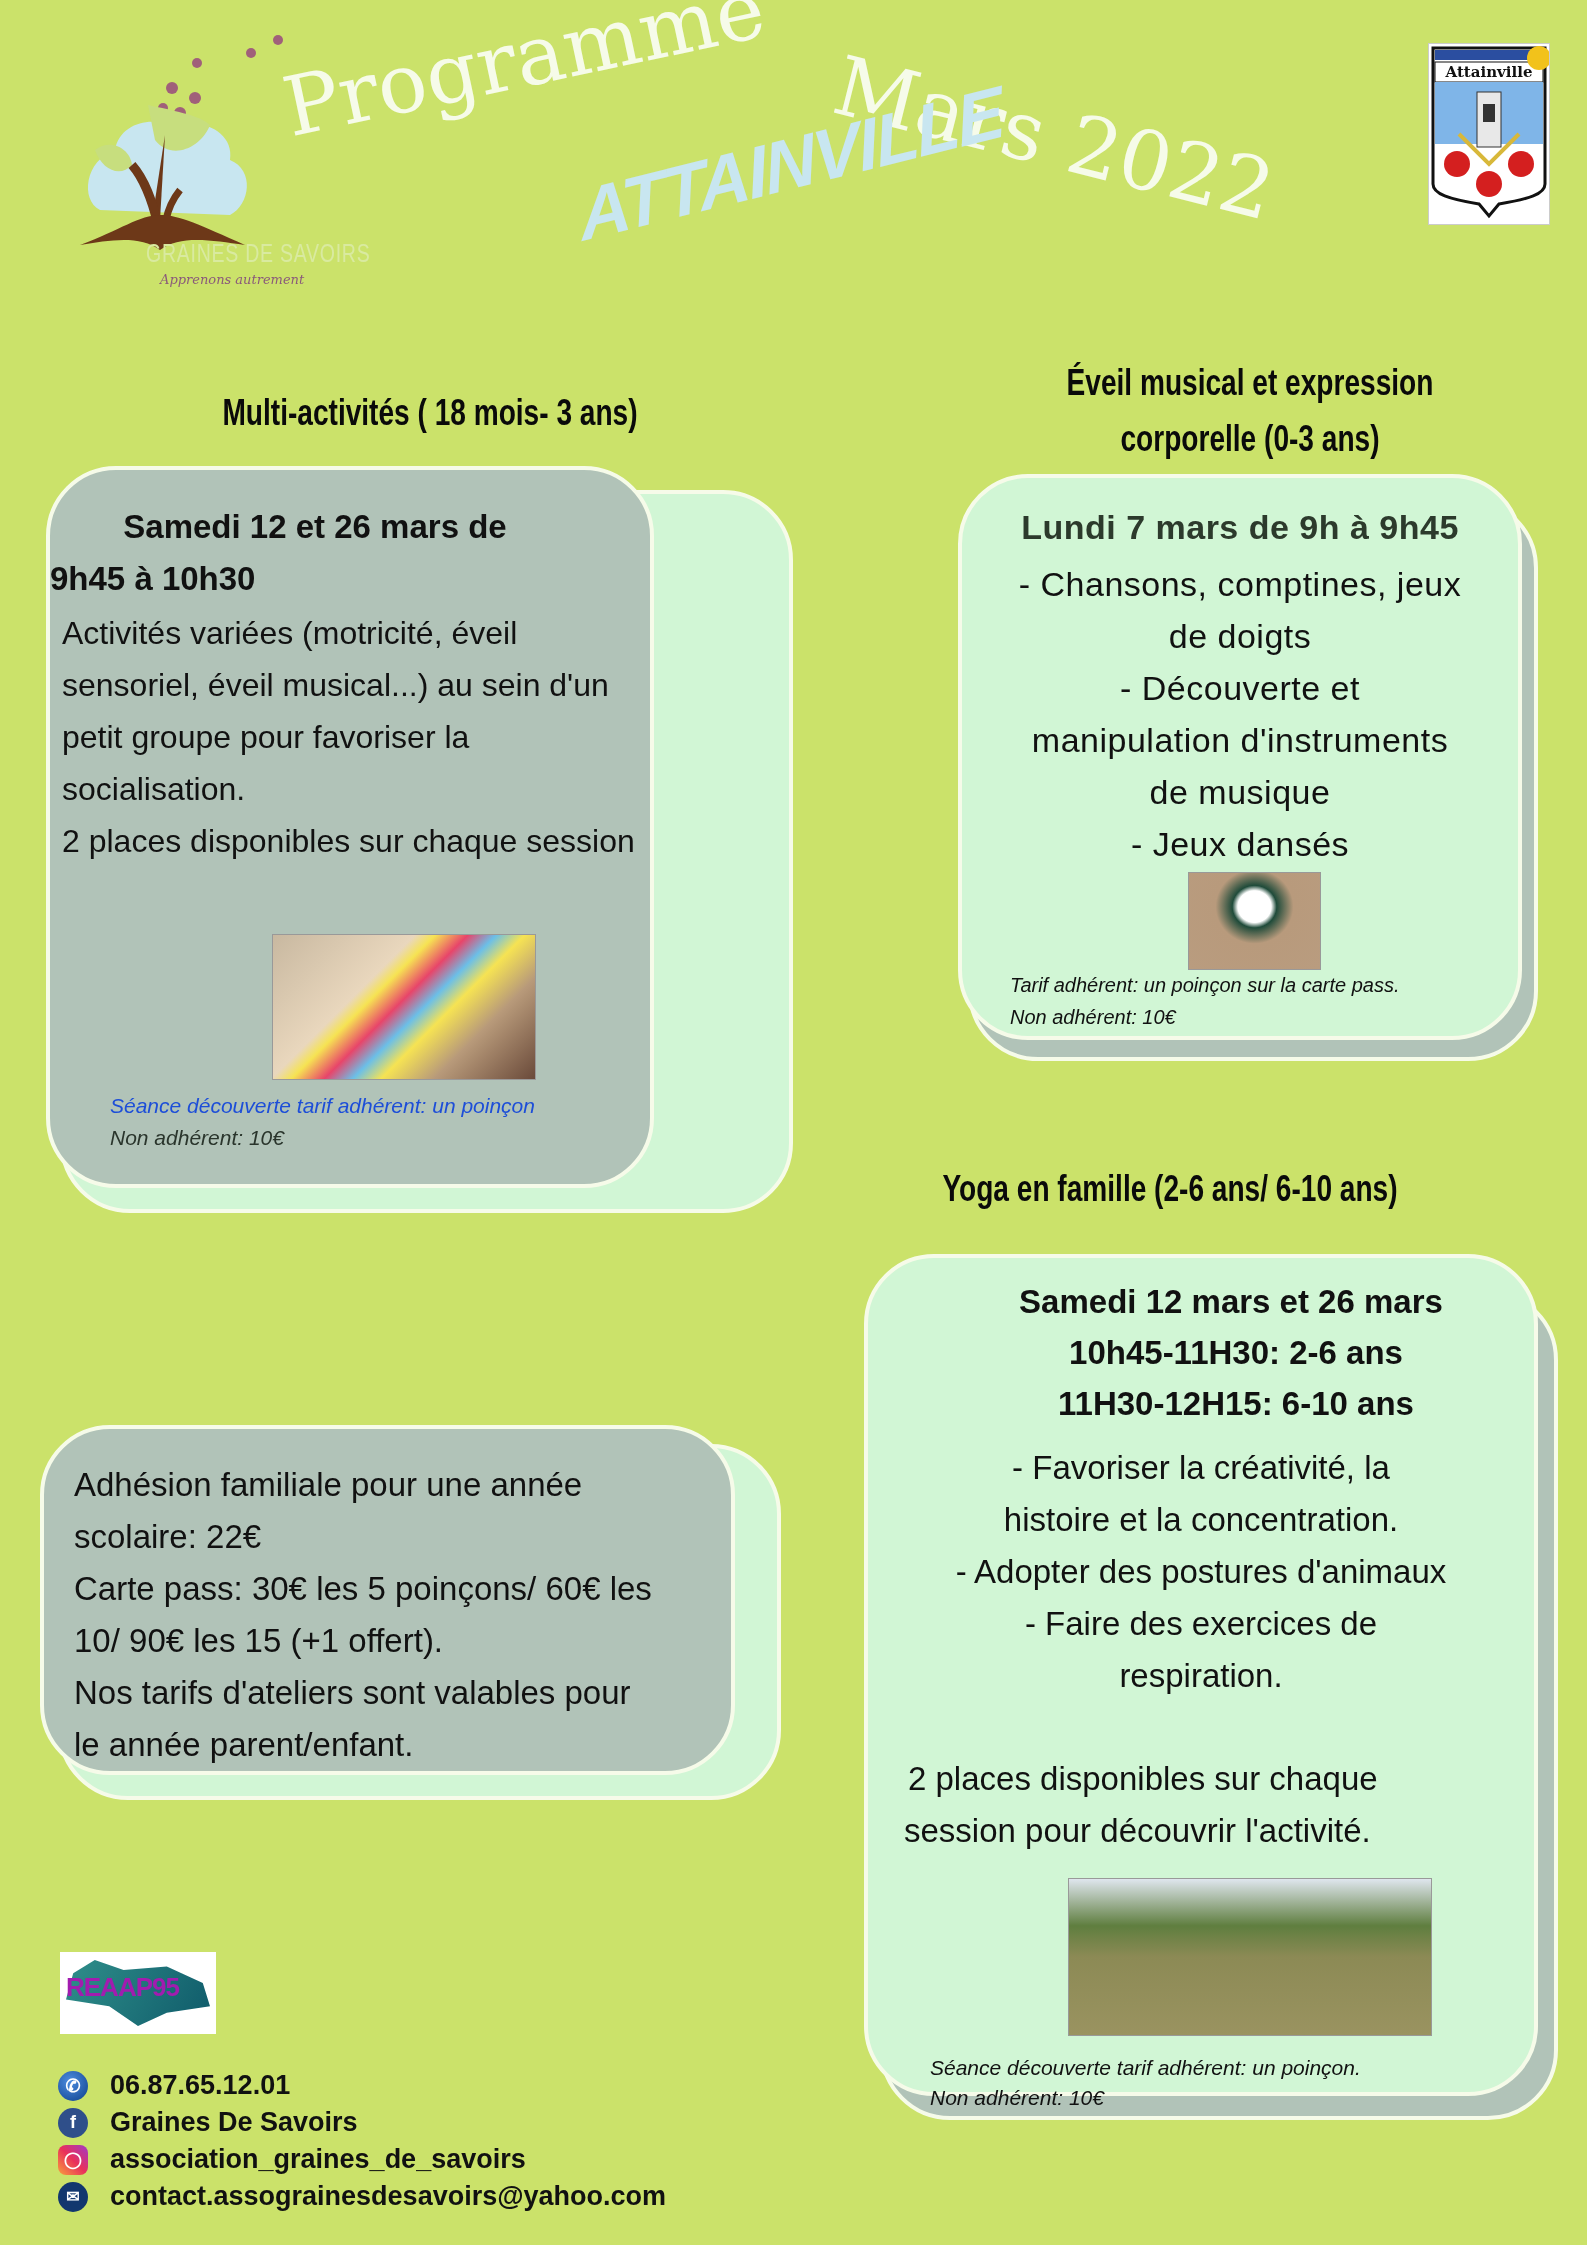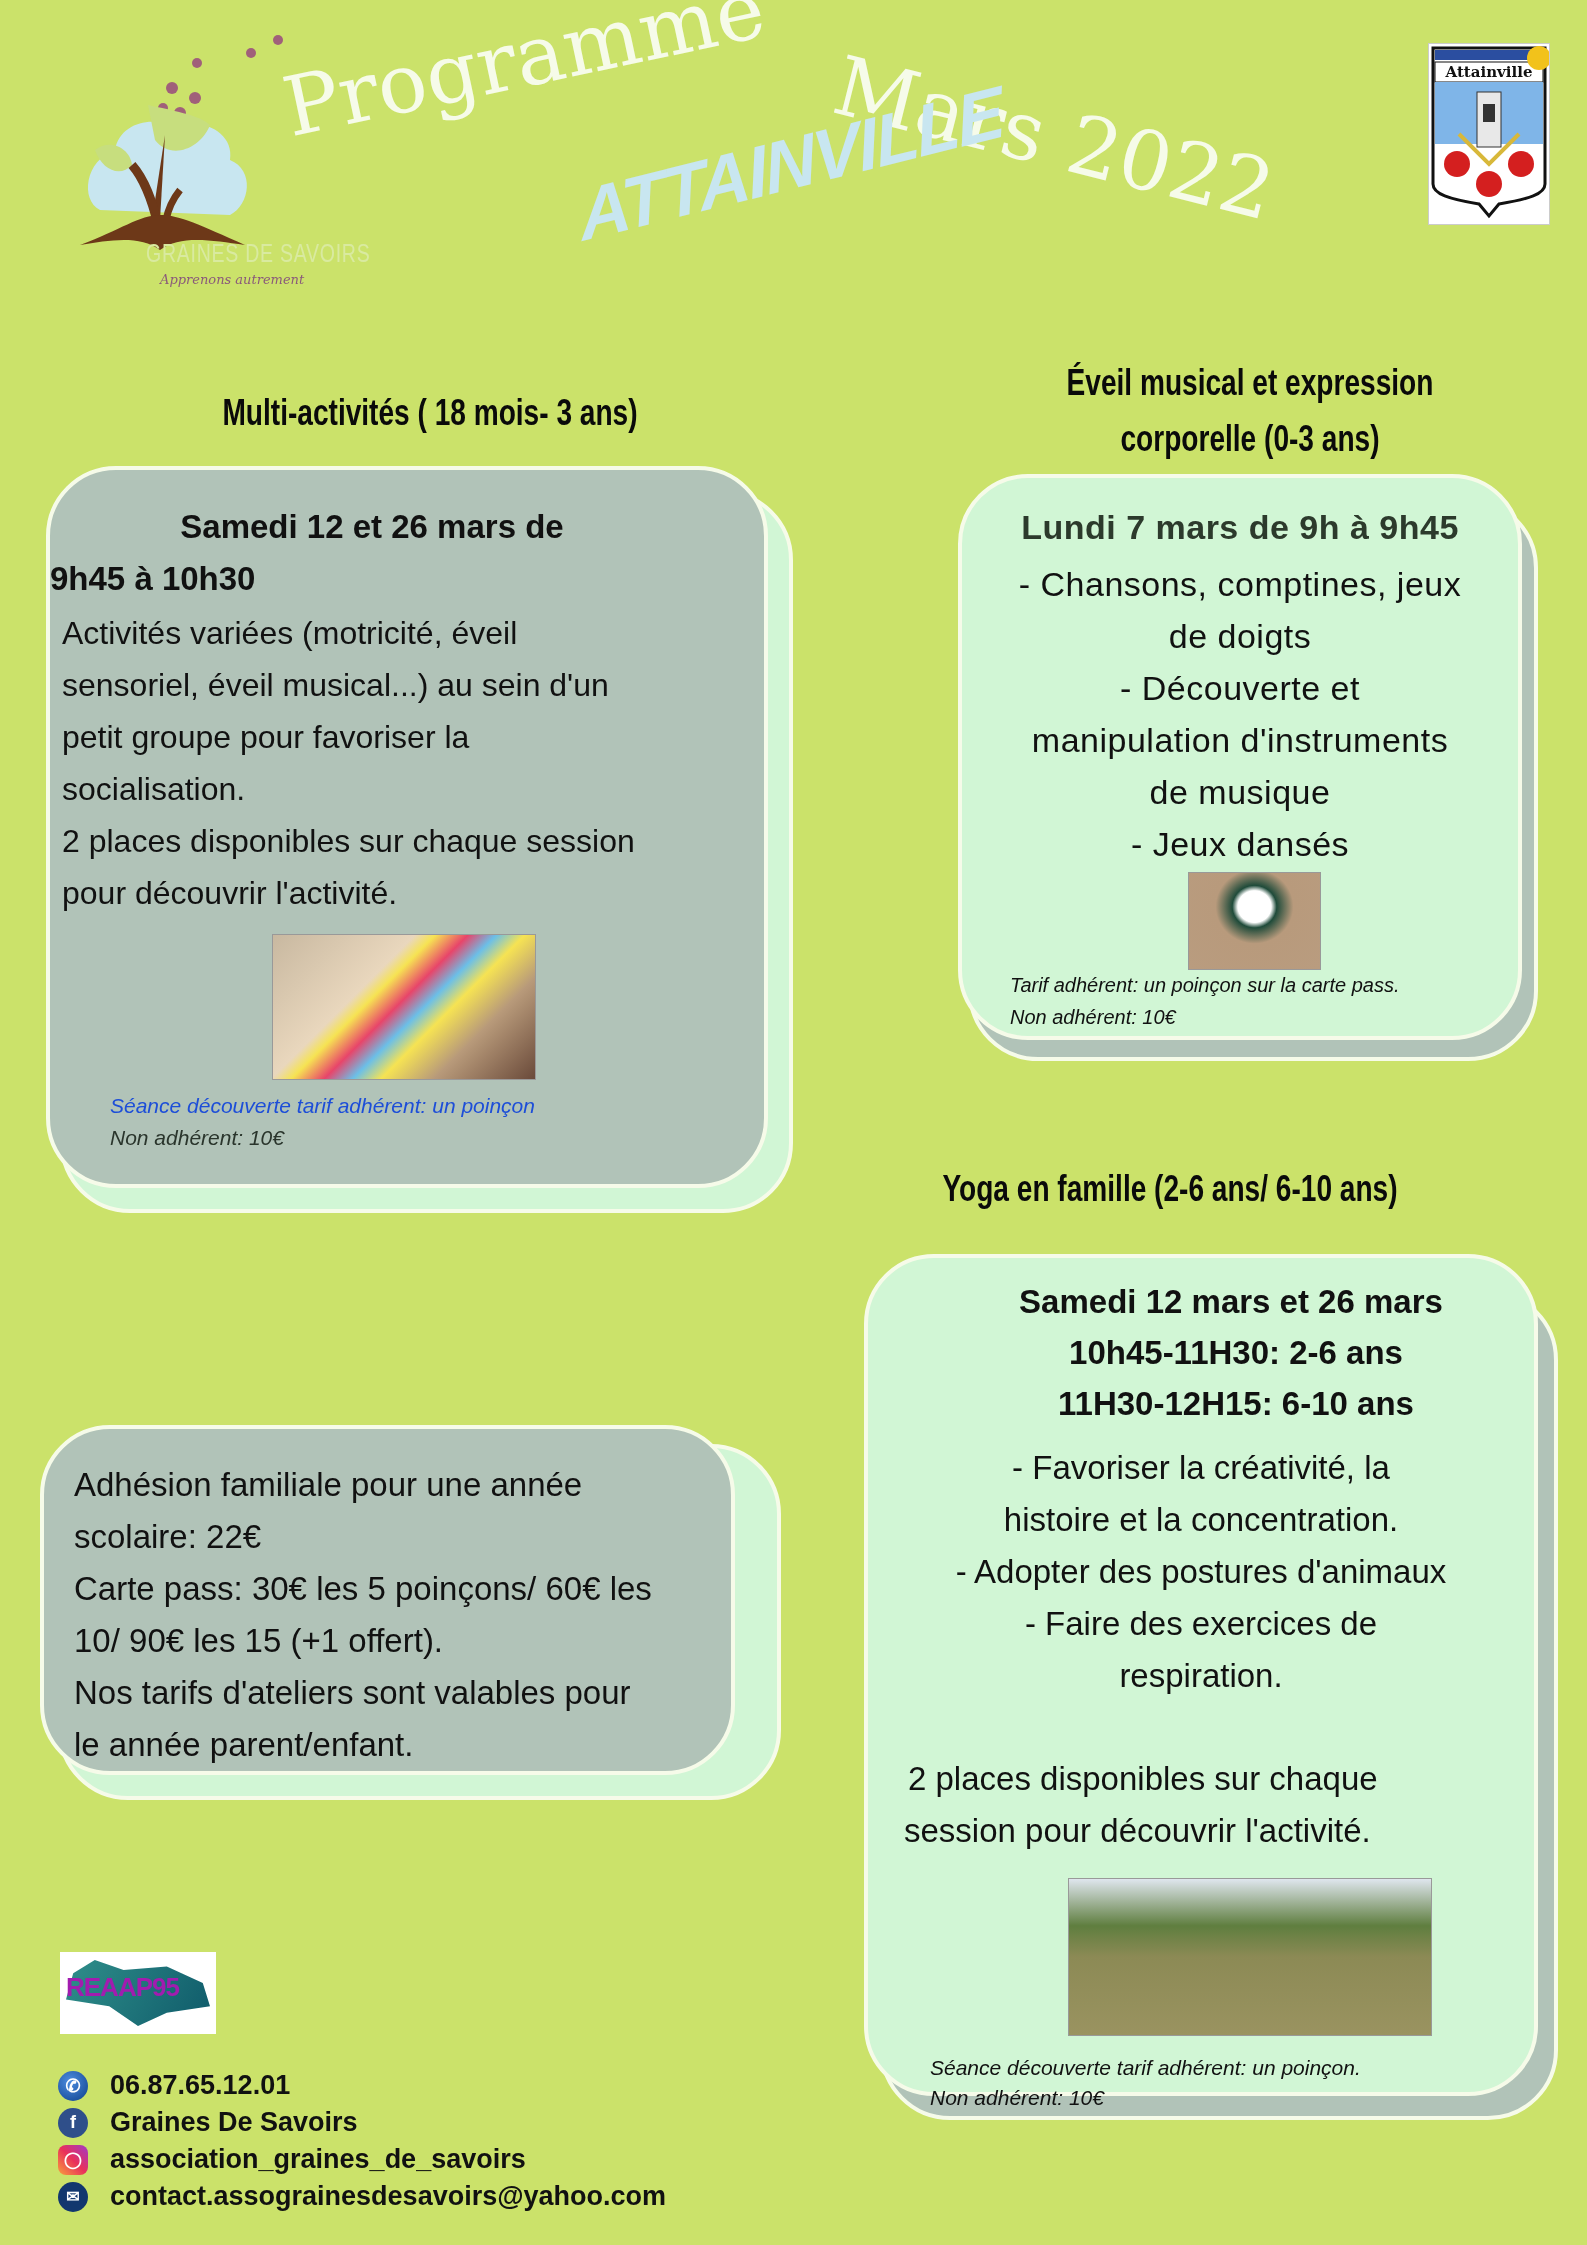--- a/index.html
+++ b/index.html
@@ -65,30 +65,29 @@
     <path d="M30 90 L60 120 L90 90" stroke="#d8b83a" stroke-width="4" fill="none"></path>
     <circle cx="28" cy="120" r="13" fill="#d41f1f"></circle>
       <circle cx="92" cy="120" r="13" fill="#d41f1f"></circle>
       <circle cx="60" cy="140" r="13" fill="#d41f1f"></circle>
   </svg>
 </div>
 
 <div class="sec-head" style="left:130px;top:392px;width:600px;">Multi-activités ( 18 mois- 3 ans)</div>
 
 <div class="card-back mint" style="left:60px;top:490px;width:725px;height:715px;"></div>
-<div class="card gray" style="left:46px;top:466px;width:722px;height:722px;">
+<div class="card gray" style="left:46px;top:466px;width:608px;height:722px;">
   <div class="txt bold" style="position:absolute;left:0;right:0;top:38px;text-align:center;font-size:33px;padding-right:70px;">Samedi 12 et 26 mars de</div>
   <div class="txt bold" style="position:absolute;left:0;right:0;top:90px;text-align:left;font-size:33px;padding-right:70px;">9h45 à 10h30</div>
   <div style="position:absolute;left:12px;top:137px;font-size:32px;line-height:52px;" class="txt">
     <div>Activités variées (motricité, éveil</div>
     <div>sensoriel, éveil musical...) au sein d'un</div>
     <div>petit groupe pour favoriser la</div>
     <div>socialisation.</div>
     <div>2 places disponibles sur chaque session</div>
-    <div>pour découvrir l'activité.</div>
   </div>
   <div class="photo" style="left:222px;top:464px;width:262px;height:144px;background:linear-gradient(135deg,#c8b8a0 0%,#e9d7bd 35%,#f6e353 40%,#e8456a 48%,#6bbfe8 55%,#f6e353 62%,#b89a7a 75%,#6a4a3a 100%);" title="Enfants jouant avec un parachute coloré"></div>
   <div class="txt italic" style="position:absolute;left:60px;top:624px;font-size:21px;color:#1d4ed8;">Séance découverte tarif adhérent: un poinçon</div>
   <div class="txt italic" style="position:absolute;left:60px;top:656px;font-size:21px;color:#2a352c;">Non adhérent: 10€</div>
 </div>
 
 <div class="sec-head" style="left:950px;top:362px;width:600px;">Éveil musical et expression</div>
 <div class="sec-head" style="left:950px;top:418px;width:600px;">corporelle (0-3 ans)</div>
 
 <div class="card-back" style="left:968px;top:498px;width:562px;height:555px;background:#b1c3b8;"></div>

